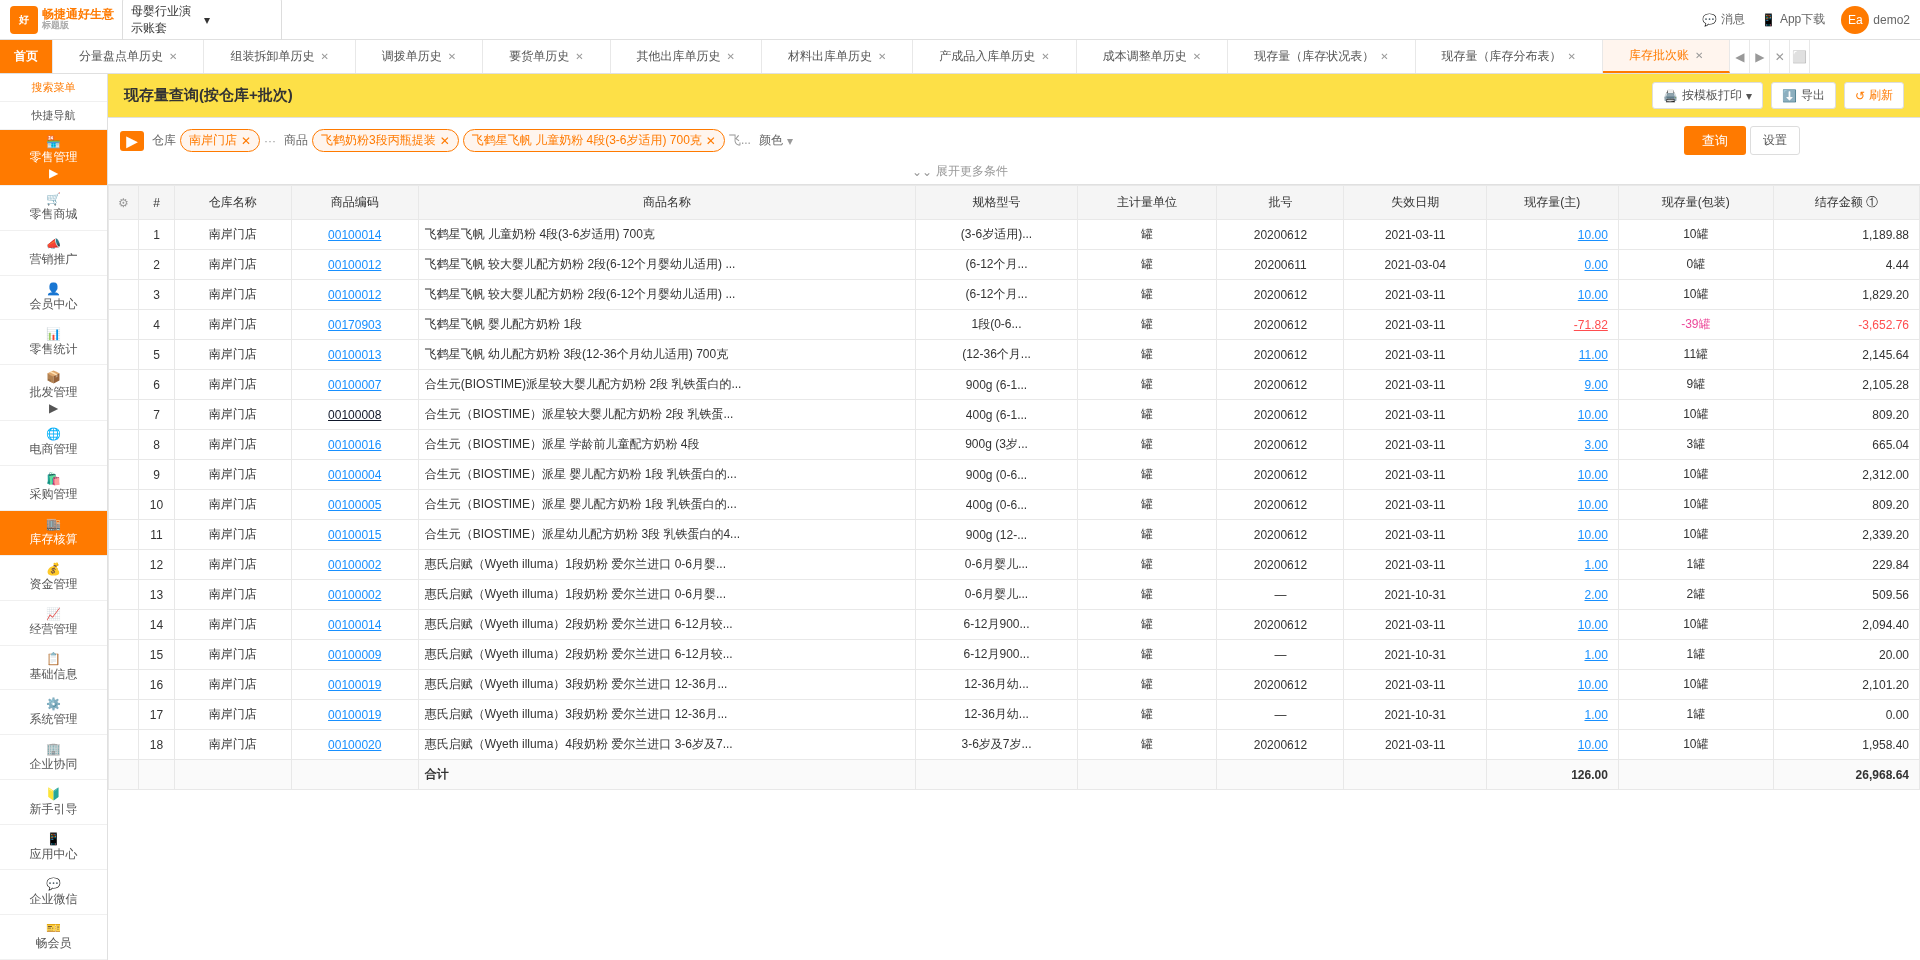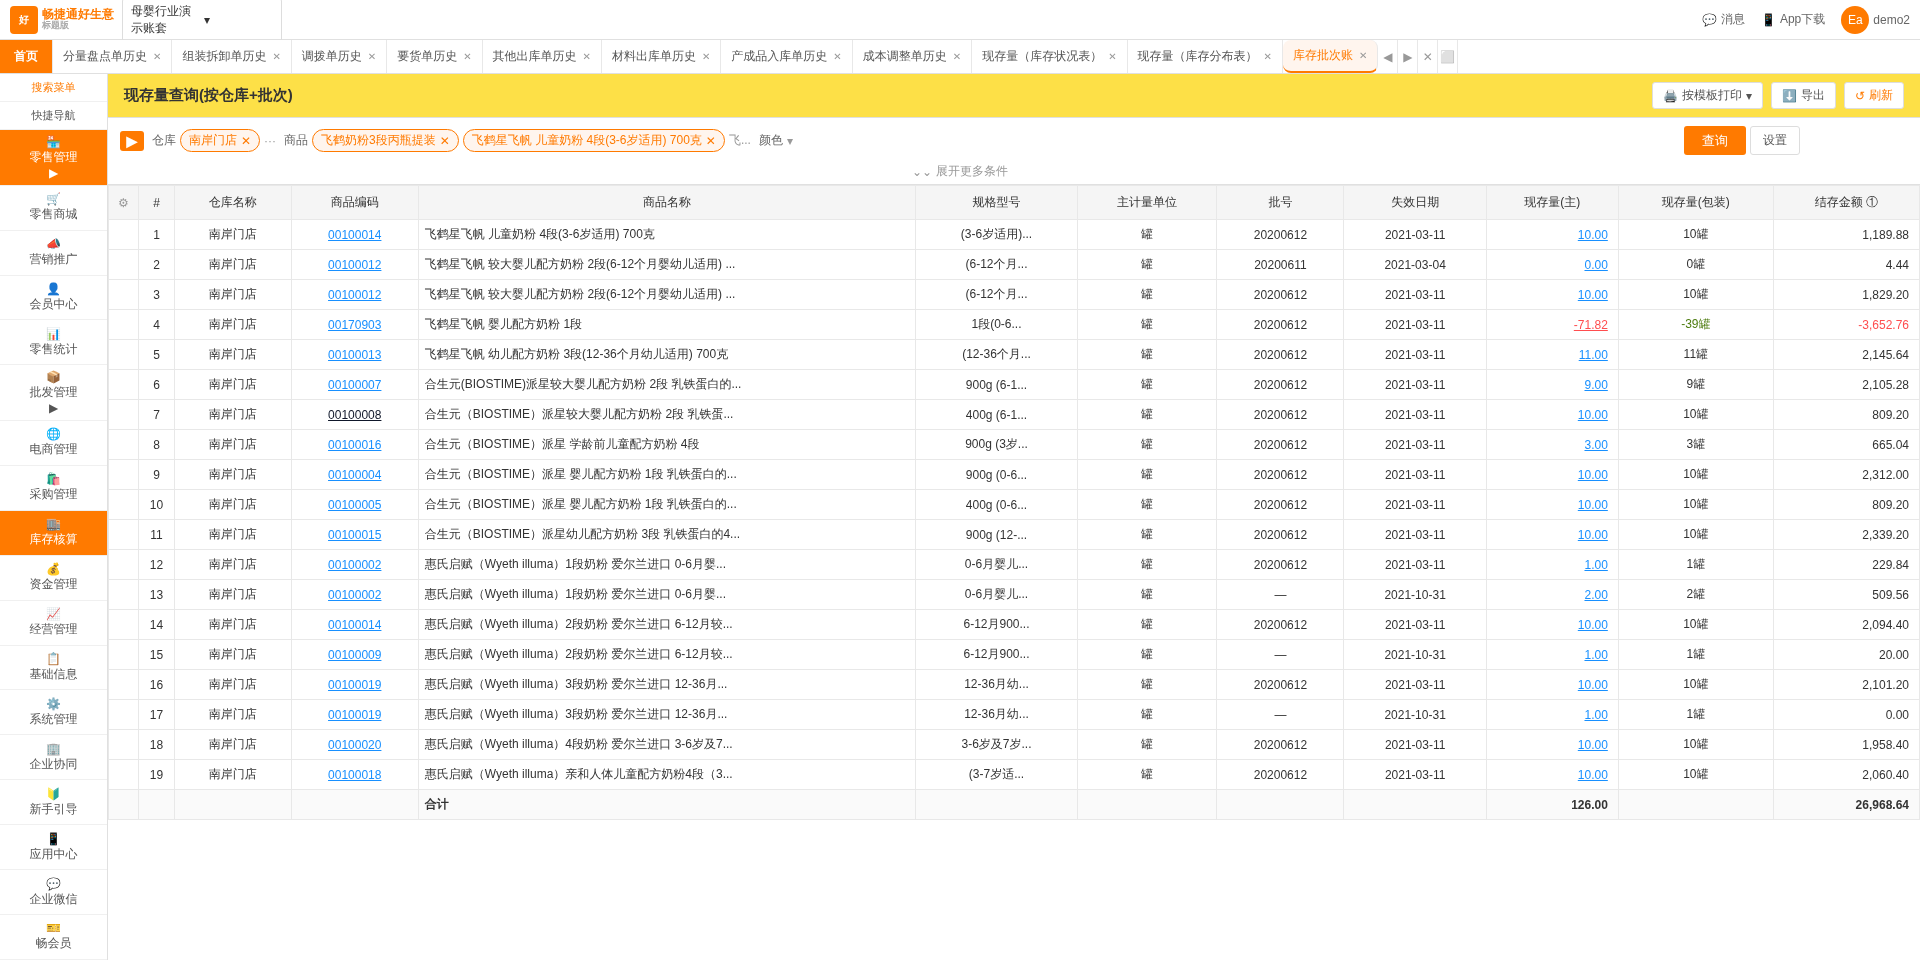--- a/index.html
+++ b/index.html
@@ -12,22 +12,22 @@
     .logo-text { color: #ff7a00; font-size: 11px; font-weight: bold; line-height: 1.1; }
     .industry-selector { display: flex; align-items: center; gap: 4px; padding: 4px 8px; border: 1px solid #ddd; border-radius: 3px; cursor: pointer; min-width: 160px; color: #333; }
     .industry-selector span { flex: 1; }
     .top-spacer { flex: 1; }
     .top-actions { display: flex; align-items: center; gap: 16px; }
     .top-action-item { display: flex; align-items: center; gap: 4px; color: #666; cursor: pointer; }
     .avatar-circle { width: 28px; height: 28px; border-radius: 50%; background: #ff7a00; display: flex; align-items: center; justify-content: center; color: white; font-size: 11px; }
 
     
     .nav-tabs { background: #fff; display: flex; align-items: center; height: 34px; border-bottom: 1px solid #e0e0e0; overflow: hidden; }
-    .nav-tab { display: flex; align-items: center; padding: 0 10px; height: 100%; border-right: 1px solid #e8e8e8; cursor: pointer; white-space: nowrap; color: #555; font-size: 12px; min-width: fit-content; }
-    .nav-tab.active { background: #fff5ee; color: #ff7a00; border-bottom: 2px solid #ff7a00; border-radius: 8px; }
+    .nav-tab { display: flex; align-items: center; padding: 0 26px; height: 100%; border-right: 1px solid #e8e8e8; cursor: pointer; white-space: nowrap; color: #555; font-size: 12px; min-width: fit-content; }
+    .nav-tab.active { background: #fff5ee; color: #ff7a00; border-bottom: 2px solid #ff7a00; }
     .nav-tab .close-btn { margin-left: 6px; color: #999; font-size: 10px; cursor: pointer; }
     .nav-tab-home { background: #ff7a00; color: white; padding: 0 14px; font-weight: bold; }
     .nav-arrows { display: flex; align-items: center; }
     .nav-arrow { width: 20px; height: 34px; display: flex; align-items: center; justify-content: center; cursor: pointer; color: #999; border-right: 1px solid #e8e8e8; }
 
     
     .main-container { display: flex; flex: 1; overflow: hidden; }
 
     
     .sidebar { width: 108px; background: #fff; border-right: 1px solid #e0e0e0; display: flex; flex-direction: column; overflow-y: auto; }
@@ -341,21 +341,21 @@
       <td></td>
       <td>4</td>
       <td>南岸门店</td>
       <td style="color:#1890ff;text-decoration:underline;cursor:pointer;">00170903</td>
       <td class="name-cell" title="飞鹤星飞帆 婴儿配方奶粉 1段">飞鹤星飞帆 婴儿配方奶粉 1段</td>
       <td>1段(0-6...</td>
       <td>罐</td>
       <td>20200612</td>
       <td>2021-03-11</td>
       <td class="num-cell" style="color:#1890ff;text-decoration:underline;cursor:pointer;color:#ff4d4f;">-71.82</td>
-      <td style="color:#4d7c0f;">-39罐</td>
+      <td style="color:#ec4899;">-39罐</td>
       <td class="num-cell" style="color:#ff4d4f;">-3,652.76</td>
     </tr>
             <tr>
       <td></td>
       <td>5</td>
       <td>南岸门店</td>
       <td style="color:#1890ff;text-decoration:underline;cursor:pointer;">00100013</td>
       <td class="name-cell" title="飞鹤星飞帆 幼儿配方奶粉 3段(12-36个月幼儿适用) 700克">飞鹤星飞帆 幼儿配方奶粉 3段(12-36个月幼儿适用) 700克</td>
       <td>(12-36个月...</td>
       <td>罐</td>
@@ -540,34 +540,20 @@
       <td style="color:#1890ff;text-decoration:underline;cursor:pointer;">00100020</td>
       <td class="name-cell" title="惠氏启赋（Wyeth illuma）4段奶粉 爱尔兰进口 3-6岁及7...">惠氏启赋（Wyeth illuma）4段奶粉 爱尔兰进口 3-6岁及7...</td>
       <td>3-6岁及7岁...</td>
       <td>罐</td>
       <td>20200612</td>
       <td>2021-03-11</td>
       <td class="num-cell" style="color:#1890ff;text-decoration:underline;cursor:pointer;">10.00</td>
       <td style="">10罐</td>
       <td class="num-cell" style="">1,958.40</td>
     </tr>
-            <tr>
-      <td></td>
-      <td>19</td>
-      <td>南岸门店</td>
-      <td style="color:#1890ff;text-decoration:underline;cursor:pointer;">00100018</td>
-      <td class="name-cell" title="惠氏启赋（Wyeth illuma）亲和人体儿童配方奶粉4段（3...">惠氏启赋（Wyeth illuma）亲和人体儿童配方奶粉4段（3...</td>
-      <td>(3-7岁适...</td>
-      <td>罐</td>
-      <td>20200612</td>
-      <td>2021-03-11</td>
-      <td class="num-cell" style="color:#1890ff;text-decoration:underline;cursor:pointer;">10.00</td>
-      <td style="">10罐</td>
-      <td class="num-cell" style="">2,060.40</td>
-    </tr>
             <tr class="total-row">
     <td></td>
     <td></td>
     <td></td>
     <td></td>
     <td style="text-align:left;font-weight:bold;">合计</td>
     <td></td>
     <td></td>
     <td></td>
     <td></td>

